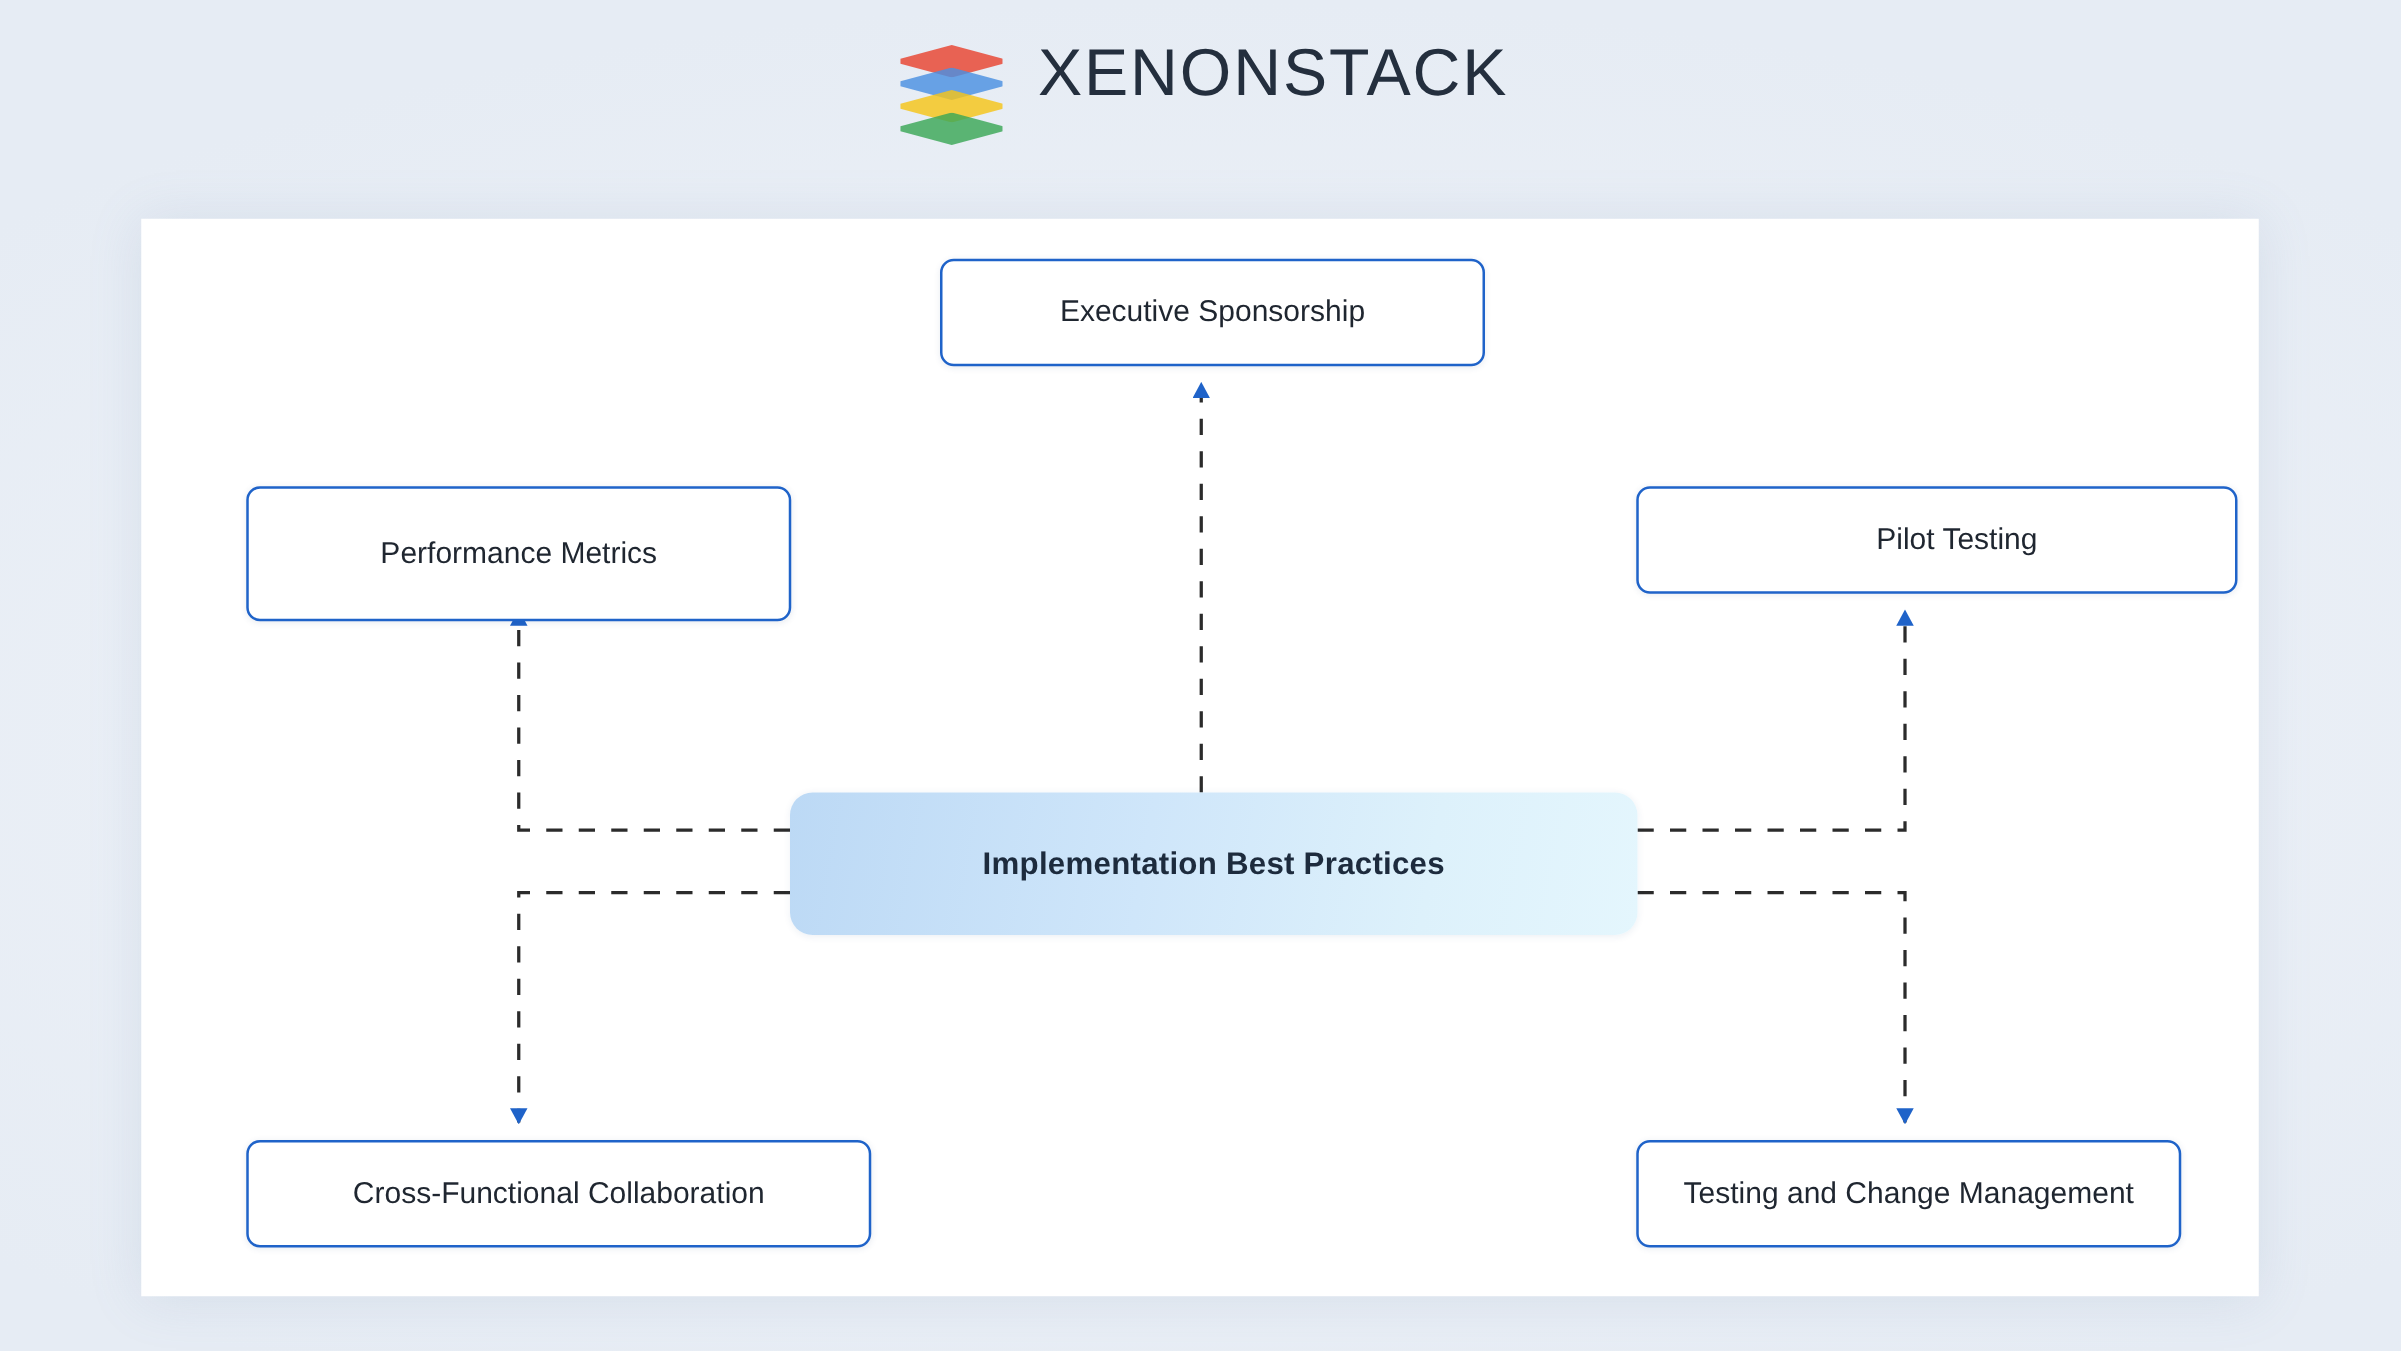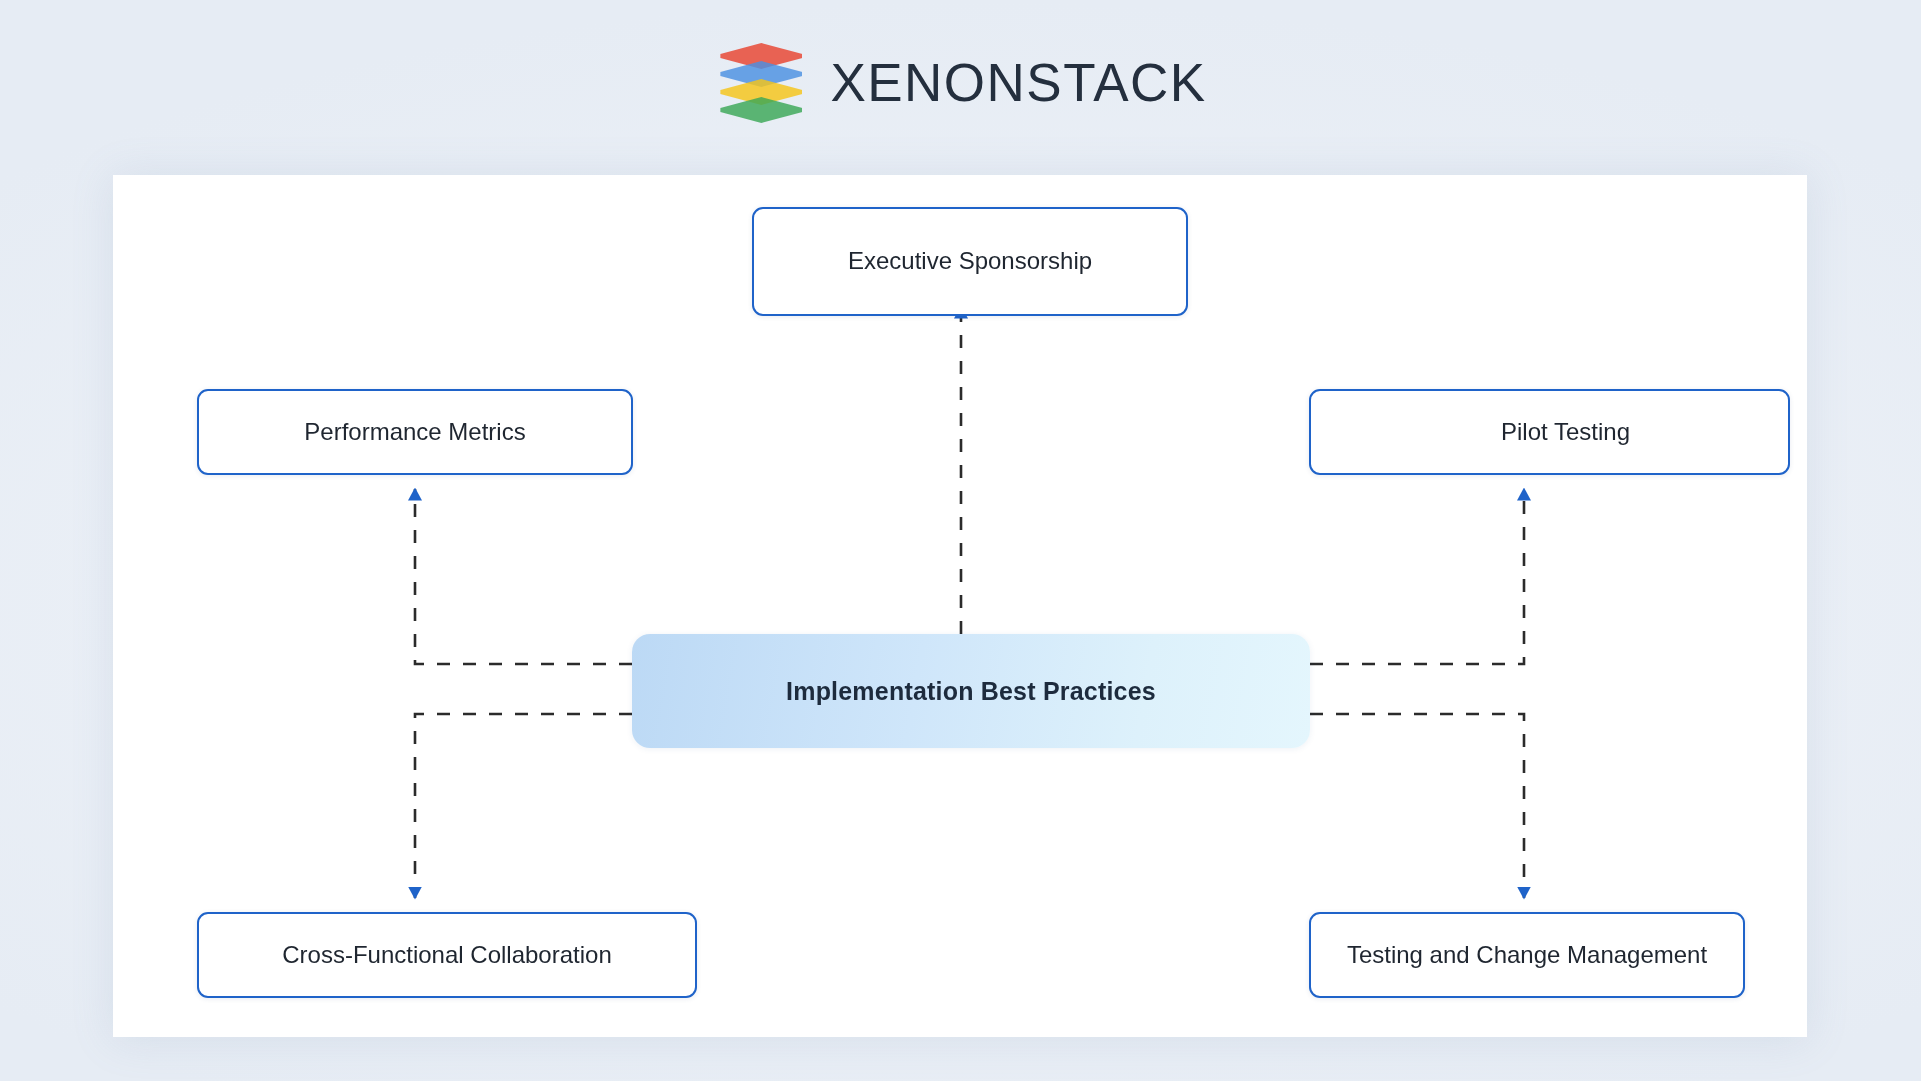--- a/index.html
+++ b/index.html
@@ -25,21 +25,21 @@
   }
 
   
   .brand {
     position: absolute;
     left: 0;
     top: 32px;
     width: 1921px;
     height: 100px;
     display: flex;
-    align-items: center;
+    align-items: flex-start;
     justify-content: center;
     gap: 22px;
   }
 
   .brand-mark {
     width: 94px;
     height: 86px;
     position: relative;
     flex: none;
   }
@@ -119,22 +119,22 @@
   }
 
   .node-center .node-label {
     font-size: 25px;
     font-weight: 700;
     color: #1d2b3d;
     letter-spacing: .2px;
   }
 
   
-  #node-executive-sponsorship { left: 752px;  top: 207px; width: 436px; height: 109px; }
-  #node-performance-metrics   { left: 197px;  top: 389px; width: 436px; height: 86px; }
+  #node-executive-sponsorship { left: 752px;  top: 207px; width: 436px; height: 86px; }
+  #node-performance-metrics   { left: 197px;  top: 389px; width: 436px; height: 108px; }
   #node-pilot-testing         { left: 1309px; top: 389px; width: 481px; height: 86px; padding-left: 32px; }
   #node-cross-functional      { left: 197px;  top: 912px; width: 500px; height: 86px; }
   #node-training-change       { left: 1309px; top: 912px; width: 436px; height: 86px; }
   #node-implementation-best-practices { left: 632px; top: 634px; width: 678px; height: 114px; }
 </style>
 </head>
 <body>
 
 <div class="page-bg"></div>
 

